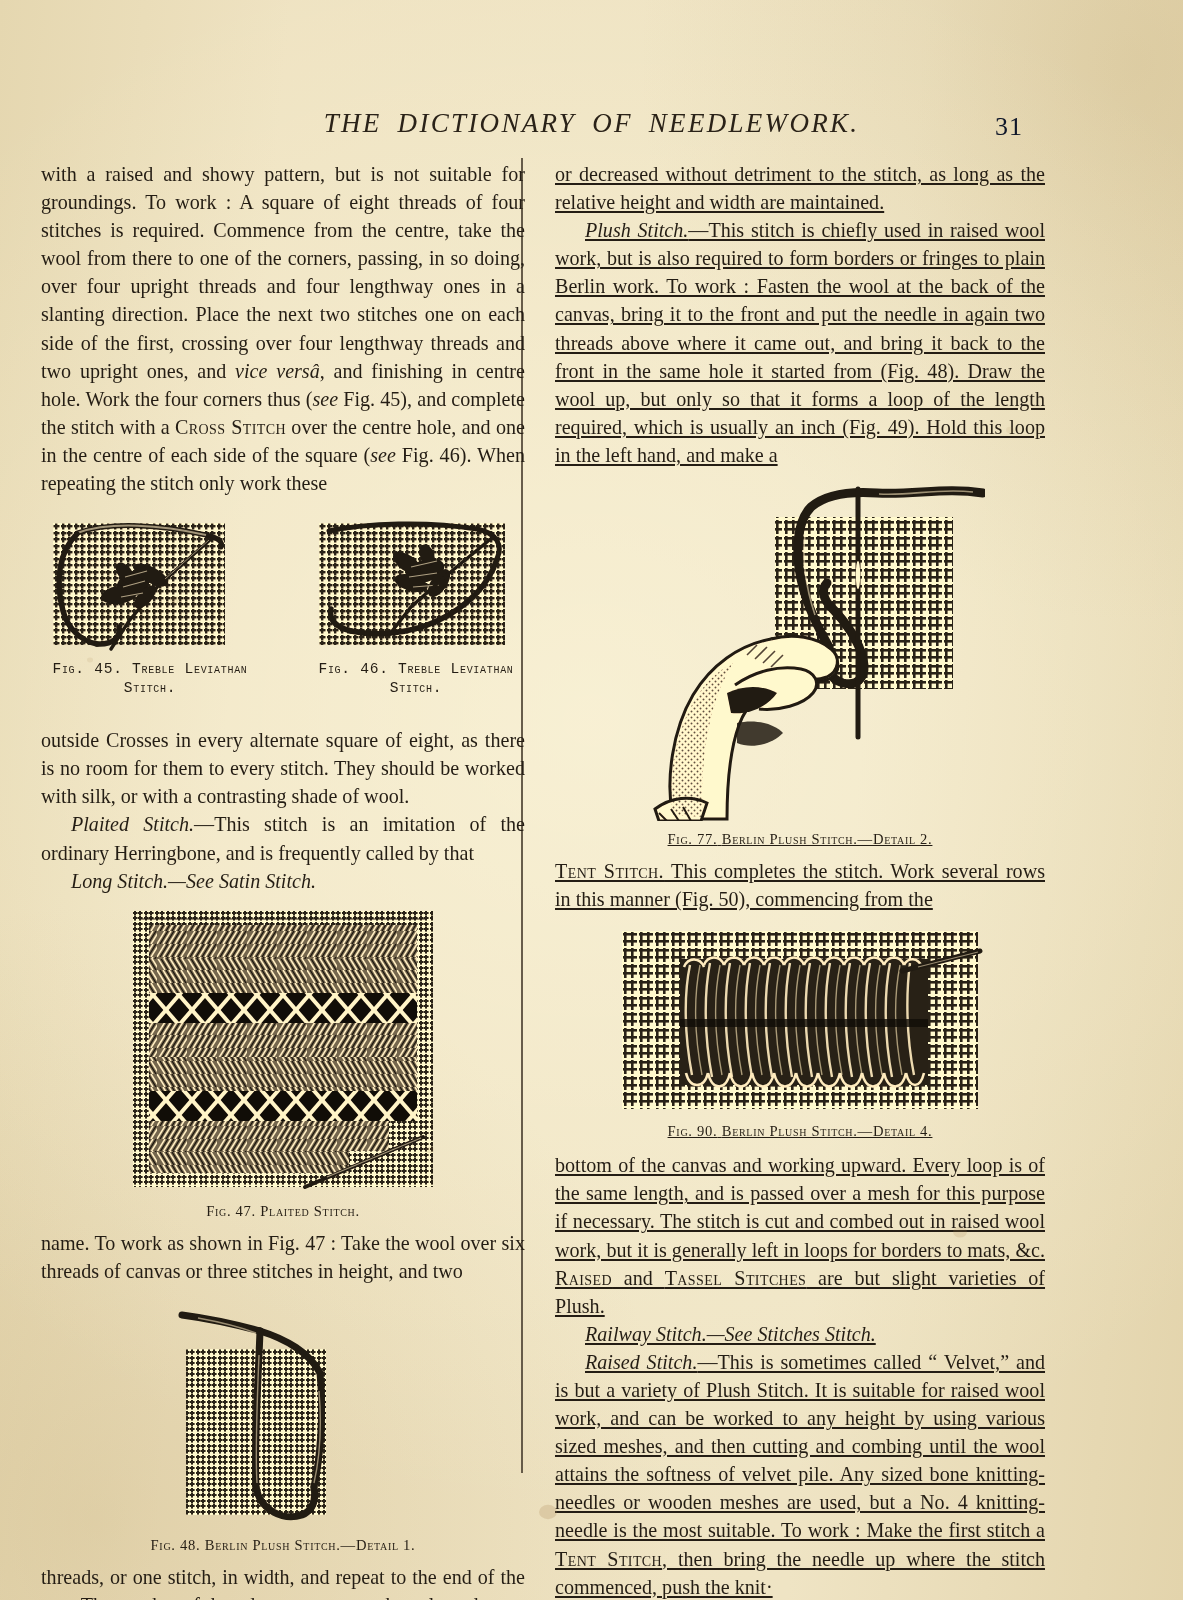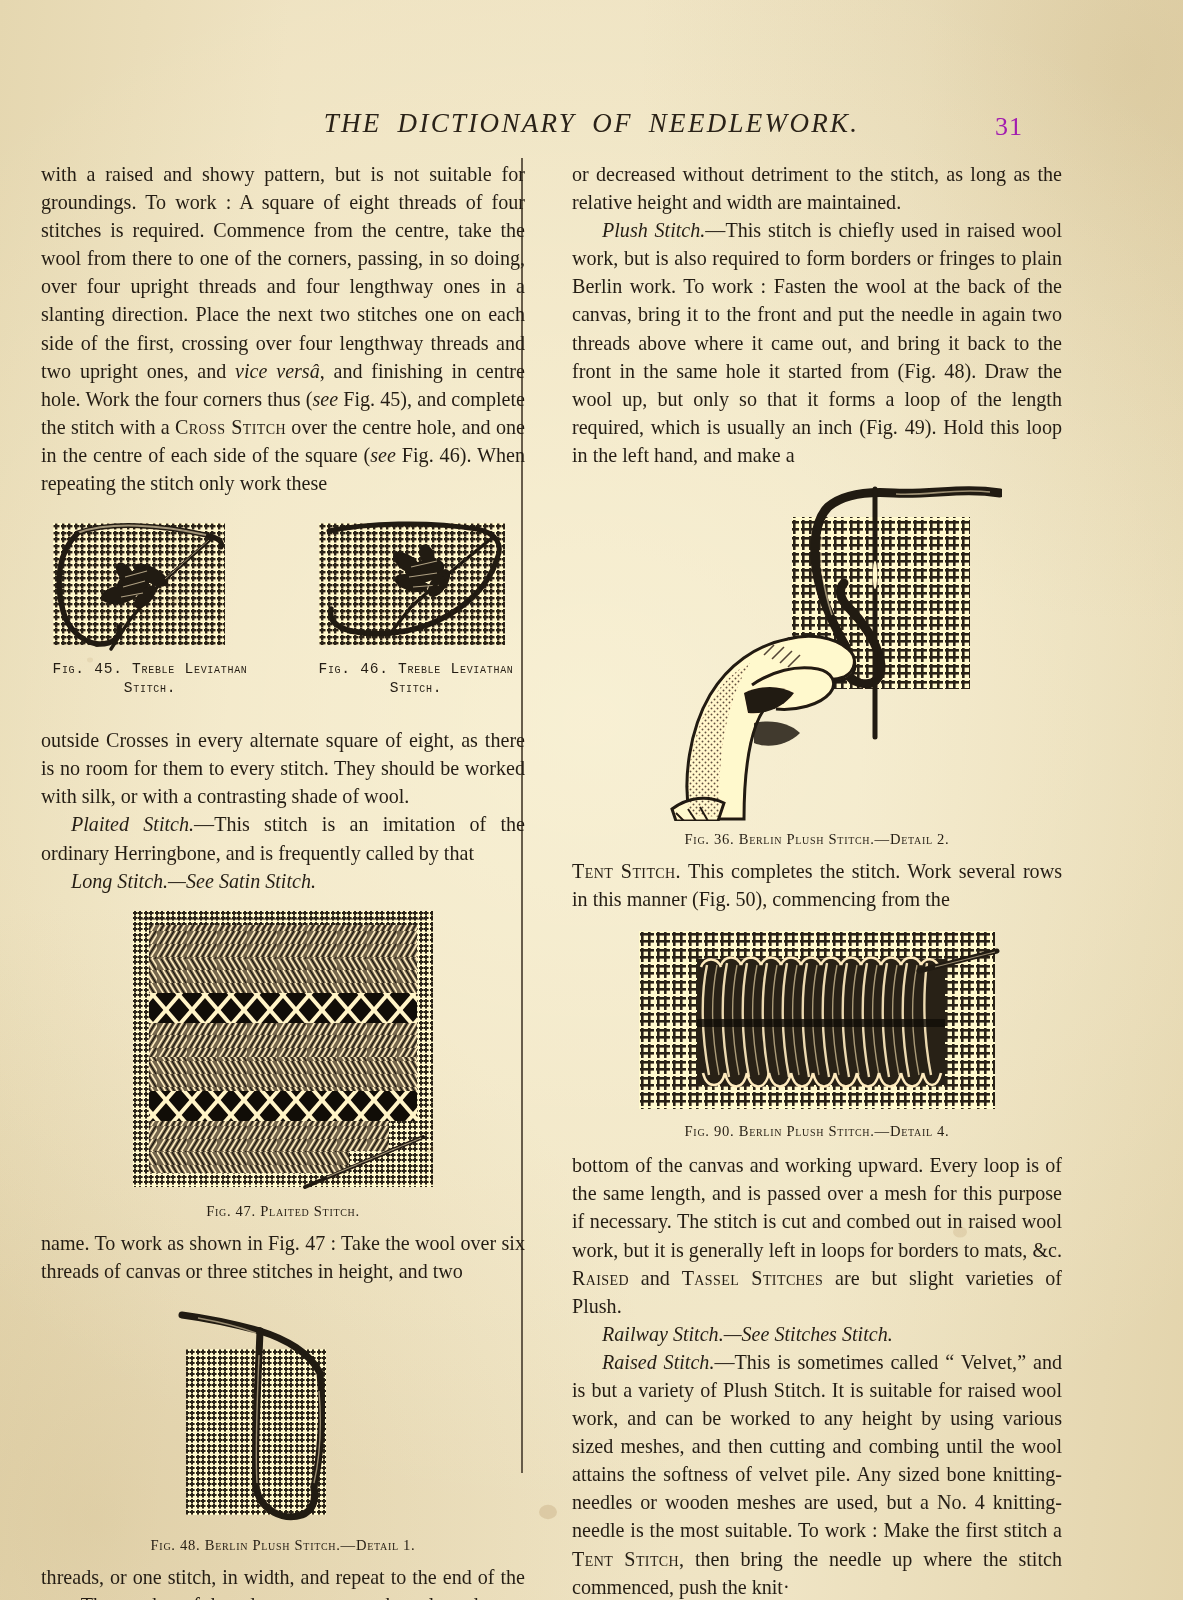--- a/index.html
+++ b/index.html
@@ -52,37 +52,37 @@
     word-spacing: 7px;
     color: #2a2218;
     text-align: right;
   }
   .folio {
     position: absolute;
     top: 112px;
     right: 160px;
     font-size: 26px;
     letter-spacing: 1px;
-    color: #a21caf;
+    color: #0f172a;
     margin-left: 8px;
   }
 
   
   .col {
     position: absolute;
     top: 160px;
     width: 484px;
     font-size: 20.1px;
     line-height: 28.1px;
     text-align: justify;
     text-justify: inter-word;
     color: #241d14;
   }
   .col-left  { left: 41px;  }
-  .col-right { left: 572px; width: 490px; }
+  .col-right { left: 555px; width: 490px; text-decoration: underline; }
 
   .rule {
     position: absolute;
     left: 521px;
     top: 158px;
     width: 2px;
     height: 1315px;
     background: #4d4334;
     opacity: .85;
   }
@@ -411,21 +411,21 @@
 
           <g stroke="#241d14" stroke-width="1.6" opacity=".8">
             <path d="M132 176 L142 166"></path>
               <path d="M140 180 L152 168"></path>
               <path d="M148 184 L160 172"></path>
             <path d="M156 188 L168 176"></path>
           </g>
         </g>
       </svg>
       <div class="fig-cap">
-        <span>Fig. 36.</span>
+        <span>Fig. 77.</span>
         <span>Berlin Plush Stitch.—Detail 2.</span>
       </div>
     </div>
 
     <p style="margin-top:8px"><span class="sc">Tent Stitch.</span><span>  This completes the stitch.  Work several rows in this manner (Fig. 50), commencing from the</span></p>
 
     <div class="fig">
       <svg class="engraving" width="372" height="190" viewBox="0 0 372 190">
         <rect x="8" y="8" width="356" height="178" fill="url(#canvasC)"></rect>
 

